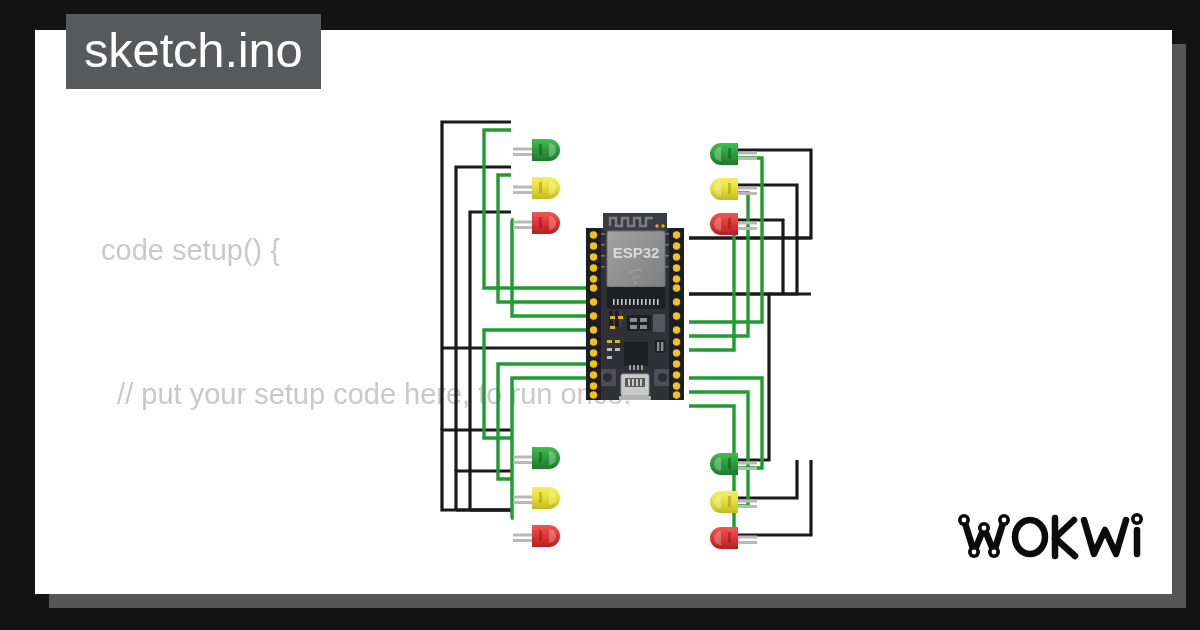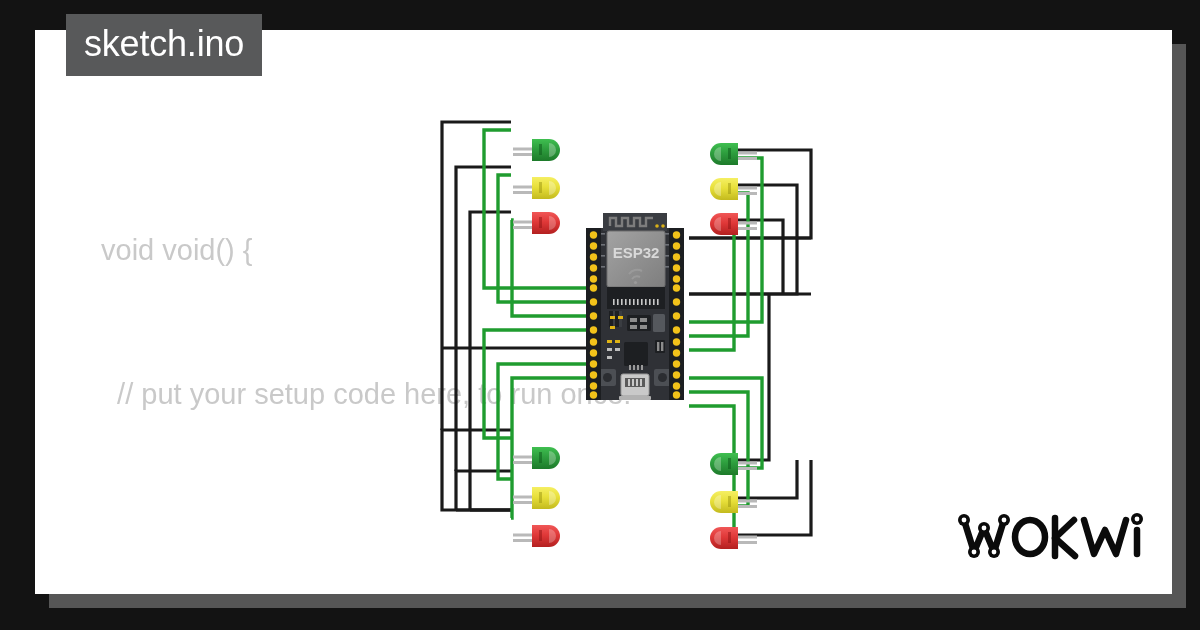--- a/index.html
+++ b/index.html
@@ -22,21 +22,21 @@
     width:1137px; height:564px;
     background:#ffffff;
     overflow:hidden;
   }
 
   
   .title-badge{
     position:absolute; left:66px; top:14px;
     background:#58595a;
     color:#ffffff;
-    font-size:36px;
+    font-size:49px;
     line-height:1;
     padding:12px 18px 14px 18px;
     letter-spacing:-0.2px;
     white-space:nowrap;
     z-index:40;
   }
 
   
   .code{
     position:absolute; left:66px; top:100px;
@@ -386,21 +386,21 @@
           <use href="#ledL"></use>
           <path d="M0,-11 h14 a11,11 0 0 1 0,22 h-14 z" fill="url(#ledR)"></path>
           <rect x="-3" y="-11" width="5" height="22" fill="url(#ledR)"></rect>
           <path d="M14,-7 a7,7 0 0 1 0,14" fill="#ffffff" opacity="0.25"></path>
           <rect x="4" y="-6" width="3" height="11" fill="#8d1414" opacity="0.5"></rect>
         </g>
       </g>
     </svg>
 
     <div class="code">
-      <span class="ln">void void() {</span>
+      <span class="ln">code setup() {</span>
       <span class="ln">  // put your setup code here, to run once:</span>
       
       
       
       
       
       
       
     </div>
 

